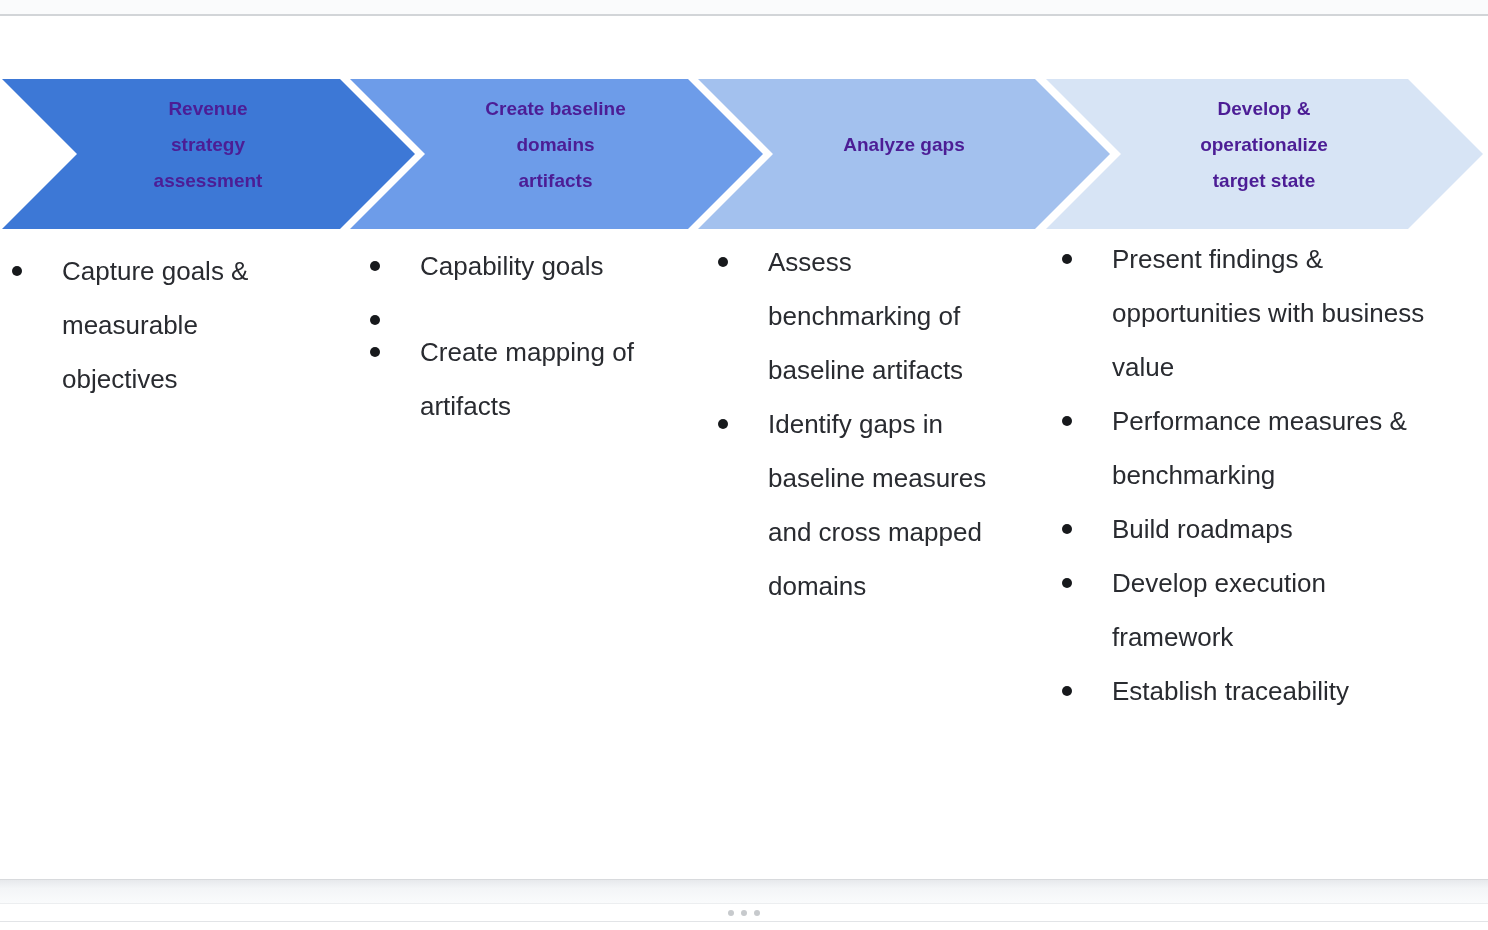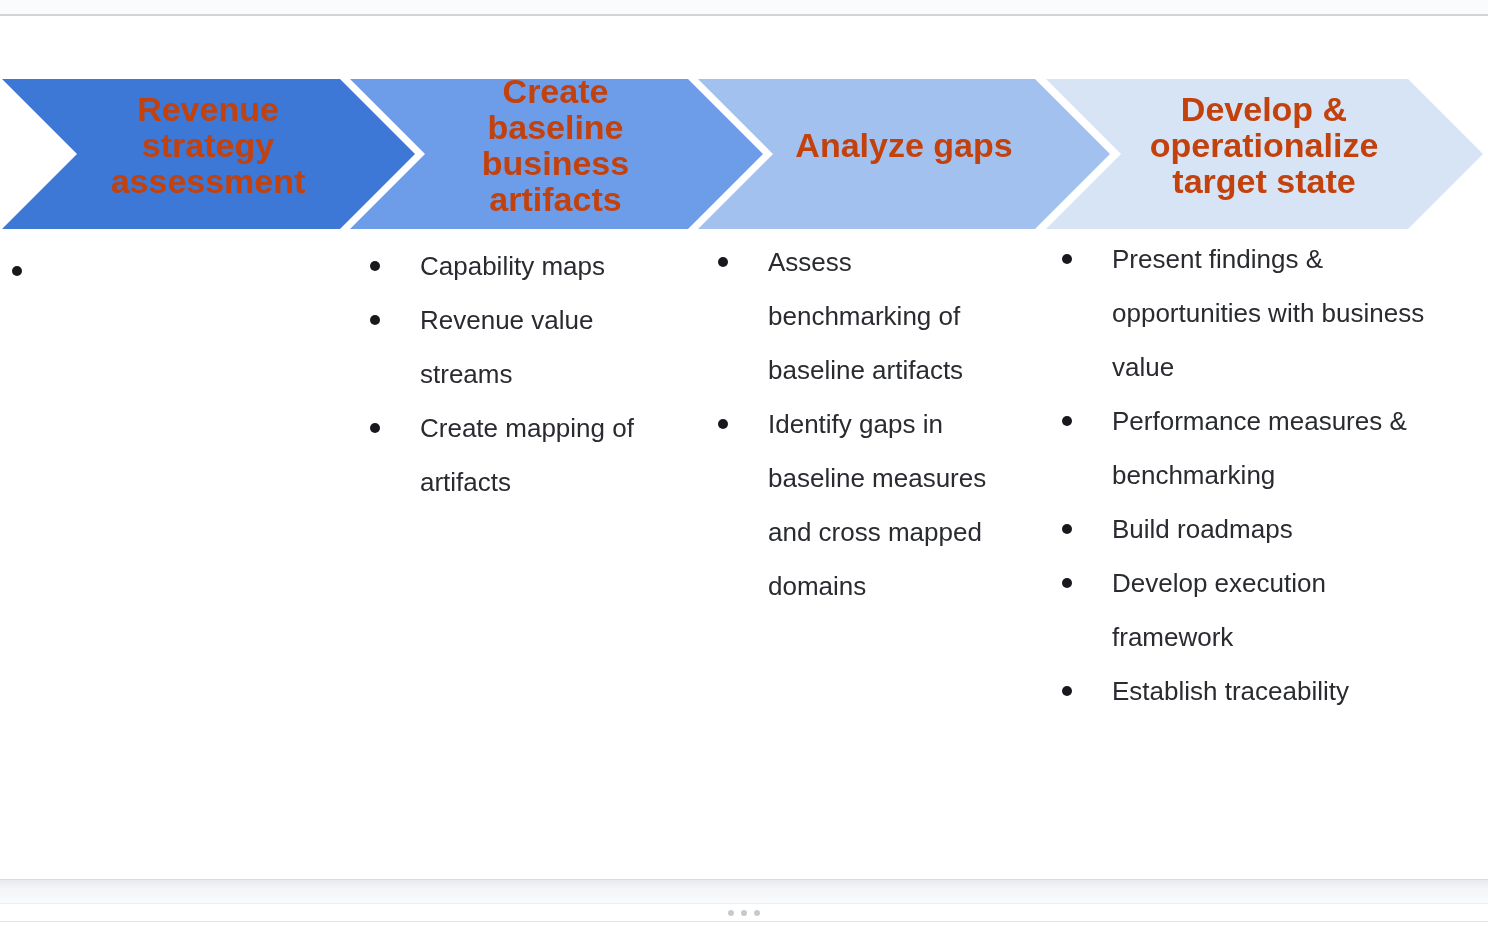--- a/index.html
+++ b/index.html
@@ -7,21 +7,21 @@
   .screen{position:relative;width:1488px;height:930px;background:#ffffff;}
 
   
   .top-bar{position:absolute;left:0;top:0;width:100%;height:14px;background:#fafbfc;
     border-bottom:2px solid #d2d5d8;}
 
   
   .arrows{position:absolute;left:0;top:79px;width:1488px;height:150px;display:block;}
 
   .stage-title{position:absolute;top:79px;height:132px;display:flex;align-items:center;justify-content:center;
-    text-align:center;font-weight:bold;font-size:34px;line-height:36px;color:#c2410c;white-space:pre-line;}
+    text-align:center;font-weight:bold;font-size:19px;line-height:36px;color:#4c1d95;white-space:pre-line;}
   .t1{left:108px;width:200px;}
   .t2{left:438px;width:235px;}
   .t3{left:774px;width:260px;}
   .t4{left:1144px;width:240px;}
 
   
   .col{position:absolute;}
   .c1{left:12px;top:244px;width:330px;}
   .c2{left:370px;top:239px;width:350px;}
   .c3{left:718px;top:235px;width:310px;}
@@ -51,42 +51,43 @@
     <polygon points="2,0 340,0 415,75 340,150 2,150 77,75" fill="#3d78d6"></polygon>
     <polygon points="350,0 688,0 763,75 688,150 350,150 425,75" fill="#6d9ce9"></polygon>
     <polygon points="698,0 1035,0 1110,75 1035,150 698,150 773,75" fill="#a3c1ee"></polygon>
     <polygon points="1046,0 1408,0 1483,75 1408,150 1046,150 1121,75" fill="#d7e4f5"></polygon>
   </svg>
 
   <div class="stage-title t1">Revenue
 strategy
 assessment</div>
   <div class="stage-title t2">Create baseline
-business
+domains
 artifacts</div>
   <div class="stage-title t3">Analyze gaps</div>
   <div class="stage-title t4">Develop &amp;
 operationalize
 target state</div>
 
   <div class="col c1">
     <div class="li">
       <span class="dot"></span>
+      <span class="txt">Capture goals &amp;
+measurable
+objectives</span>
     </div>
   </div>
 
   <div class="col c2">
     <div class="li">
       <span class="dot"></span>
-      <span class="txt">Capability maps</span>
+      <span class="txt">Capability goals</span>
     </div>
     <div class="li">
       <span class="dot"></span>
-      <span class="txt">Revenue value
-streams</span>
     </div>
     <div class="li">
       <span class="dot"></span>
       <span class="txt">Create mapping of
 artifacts</span>
     </div>
   </div>
 
   <div class="col c3">
     <div class="li">

